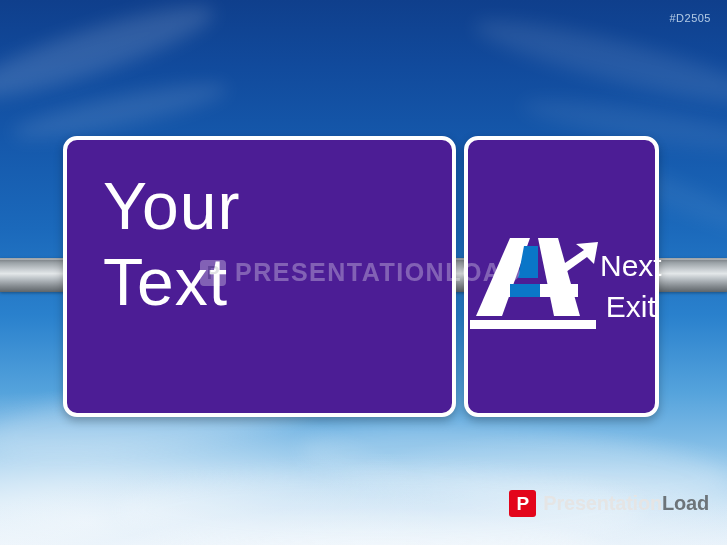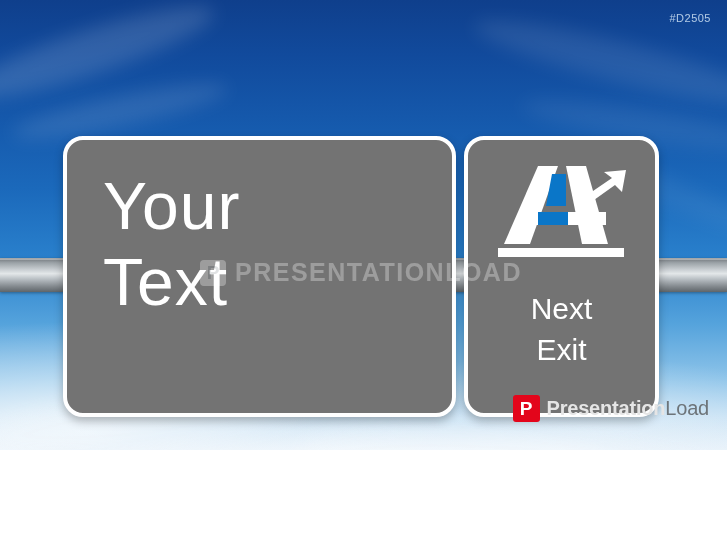--- a/index.html
+++ b/index.html
@@ -3,21 +3,21 @@
 <meta charset="utf-8">
 <style>
   * { box-sizing: border-box; margin: 0; padding: 0; }
   html, body {
     width: 727px; height: 545px;
     overflow: hidden;
     font-family: "Liberation Sans", sans-serif;
   }
   .slide {
     position: relative;
-    width: 727px; height: 450px;
+    width: 727px; height: 545px;
     overflow: hidden;
     background: #0b3f8f;
   }
   
   .sky {
     position: absolute; inset: 0;
     background:
       radial-gradient(ellipse 120% 60% at 50% 120%, rgba(255,255,255,0.92) 0%, rgba(255,255,255,0.55) 22%, rgba(185,215,240,0.18) 45%, rgba(255,255,255,0) 62%),
       radial-gradient(ellipse 70% 35% at 12% 96%, rgba(255,255,255,0.75) 0%, rgba(255,255,255,0) 70%),
       radial-gradient(ellipse 60% 30% at 78% 100%, rgba(255,255,255,0.6) 0%, rgba(255,255,255,0) 70%),
@@ -64,44 +64,43 @@
     box-shadow: 0 1px 3px rgba(0,0,0,0.35);
   }
   .gantry-edge-top {
     position: absolute; left: 0; right: 0; top: 258px; height: 2px;
     background: rgba(255,255,255,0.35);
   }
 
   
   .sign {
     position: absolute;
-    background: #737373;
+    background: #4c1d95;
     border: 4px solid #ffffff;
-    border-radius: 20px;
+    border-radius: 14px;
     box-shadow: 0 4px 10px rgba(0,0,0,0.28);
     z-index: 5;
   }
   .sign-main {
     left: 63px; top: 136px;
     width: 393px; height: 281px;
     padding: 28px 36px;
   }
   .sign-main .sign-text {
     color: #ffffff;
     font-size: 66px;
     line-height: 76px;
     font-weight: 300;
     letter-spacing: 1px;
     white-space: pre-line;
   }
   .sign-exit {
     left: 464px; top: 136px;
     width: 195px; height: 281px;
     display: flex;
-    flex-direction: column;
     align-items: center;
     justify-content: flex-start;
   }
   .motorway-icon {
     margin-top: 26px;
     width: 132px; height: 104px;
   }
   .exit-text {
     margin-top: 18px;
     color: #ffffff;
@@ -182,21 +181,21 @@
     color: #ffffff;
     font-size: 19px;
     font-weight: bold;
   }
   .logo-word {
     font-size: 20px;
     letter-spacing: -0.2px;
     white-space: nowrap;
   }
   .logo-word .l1 { color: #e5e5e5; font-weight: bold; }
-  .logo-word .l2 { color: #6d7479; font-weight: normal; margin-top: 34px; }
+  .logo-word .l2 { color: #6d7479; font-weight: bold; margin-top: 34px; }
 </style>
 </head>
 <body>
 
 <div class="slide">
 
   <div class="sky"></div>
   <div class="wisp w1"></div>
   <div class="wisp w2"></div>
   <div class="wisp w3"></div>

